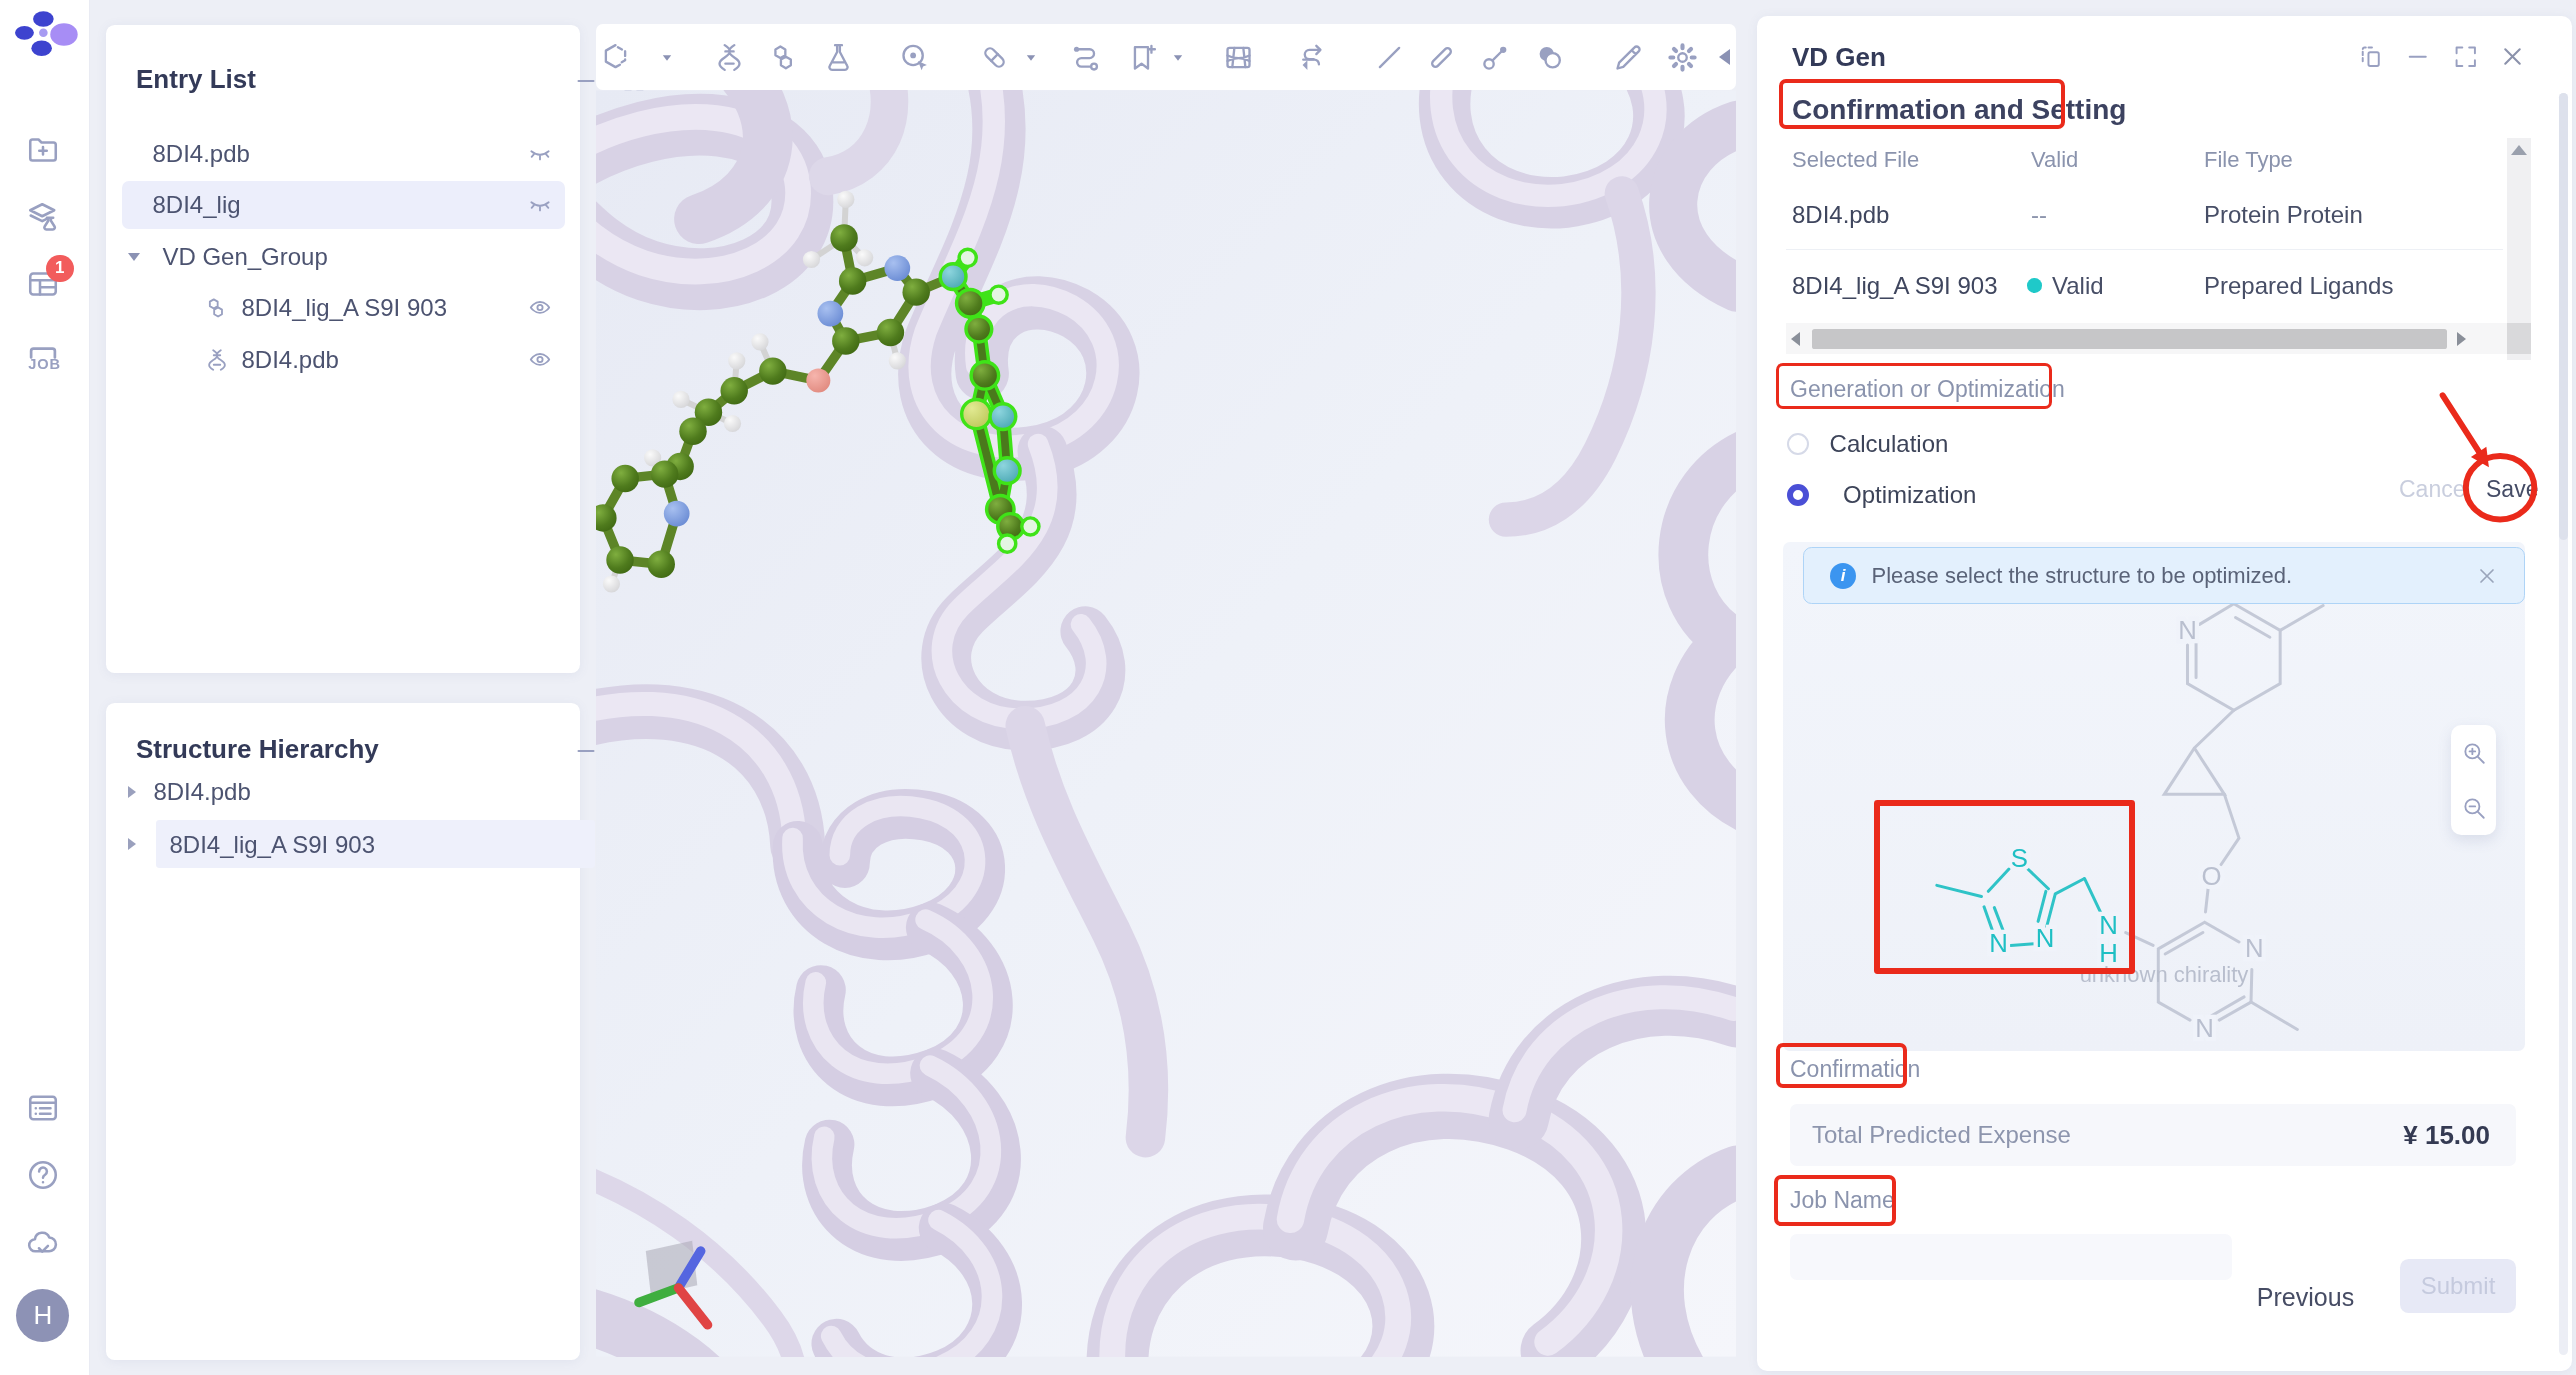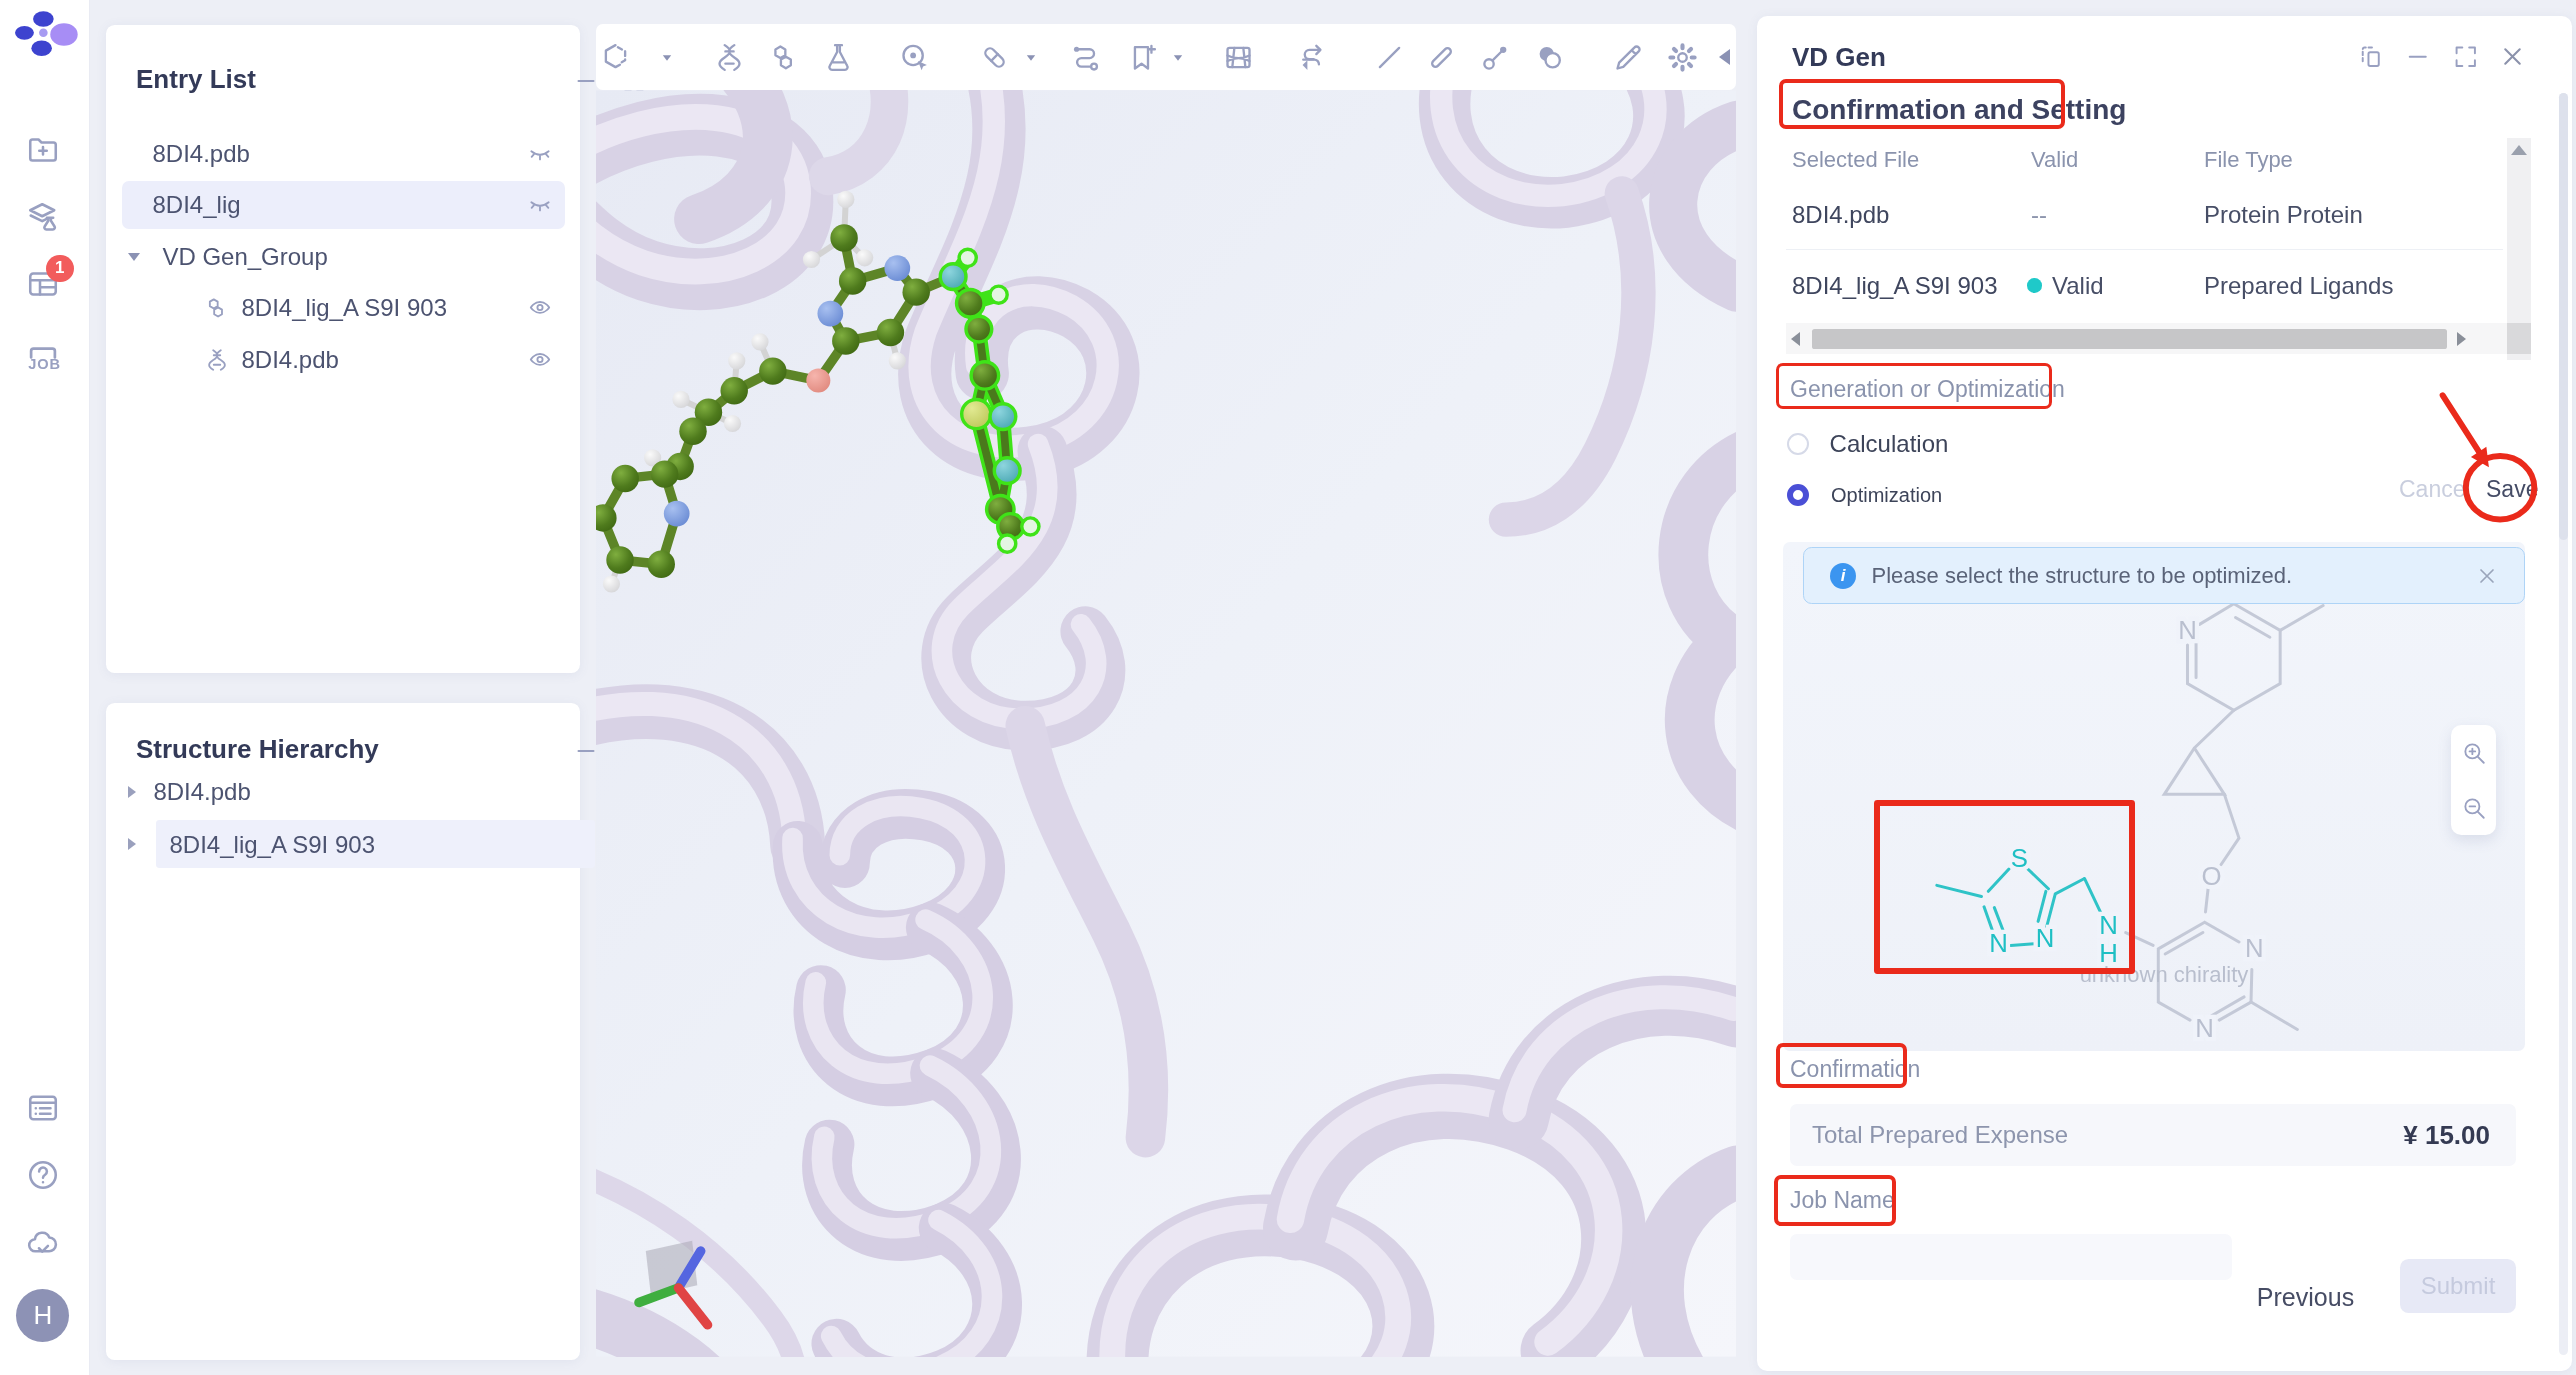--- a/index.html
+++ b/index.html
@@ -681,21 +681,21 @@
   </div>
   <div class="abs" style="left:750px;top:307px;width:24px;height:31px;background:#d9d9db"></div>
 
   <div class="abs seclabel" style="left:33px;top:360px">Generation or Optimization</div>
   <div class="abs vctr" style="left:30px;top:411px;height:34px">
     <span class="radio off"></span>
     <span style="margin-left:20.6px;font-size:24px;color:#3d4459">Calculation</span>
   </div>
   <div class="abs vctr" style="left:30px;top:462px;height:34px">
     <span class="radio on"></span>
-    <span style="margin-left:22px;font-size:20px;color:#3d4459">Optimization</span>
+    <span style="margin-left:34px;font-size:24px;color:#3d4459">Optimization</span>
   </div>
   <div class="abs" style="left:642px;top:460px;font-size:23px;color:#c9cede">Cancel</div>
   <div class="abs" style="left:729px;top:460px;font-size:23px;color:#454c66">Save</div>
 
   <div class="abs" style="left:26px;top:526px;width:742px;height:509px;background:linear-gradient(180deg,#f2f5fb,#eef1f8);border-radius:6.9px"></div>
   <svg class="abs" style="left:26px;top:526px" width="742" height="509" viewBox="0 0 842 593">
     <g fill="none" stroke="#c4c9d7" stroke-width="3.5" stroke-linecap="round">
       <path d="M514 72L568 103L568 165L514 196L460 165L460 120M474 96L514 72"></path>
       <path d="M516 88L556 111M470 158L470 116"></path>
       <path d="M568 103L618 74"></path>
@@ -743,21 +743,21 @@
       </div>
     <div class="ctr" style="height:55px">
         <svg class="ic" width="26" height="26" viewBox="0 0 30 30">
           <use href="#i-zoomout"></use>
         </svg>
       </div>
   </div>
 
   <div class="abs seclabel" style="left:33px;top:1040px">Confirmation</div>
   <div class="abs vctr" style="left:33px;top:1088px;width:726px;height:62px;background:#f6f7fb;border-radius:6.9px">
-    <div style="margin-left:22px;font-size:24px;color:#8d95ad">Total Prepared Expense</div>
+    <div style="margin-left:22px;font-size:24px;color:#8d95ad">Total Predicted Expense</div>
     <div style="position:absolute;right:26px;font-size:26px;font-weight:bold;color:#343a52">¥ 15.00</div>
   </div>
 
   <div class="abs seclabel" style="left:33px;top:1171px">Job Name</div>
   <input value="" style="position: absolute; left: 33px; top: 1218px; width: 442px; height: 46px; background: rgb(247, 248, 252); border: none; border-radius: 6.9px; font-size: 23px; padding: 0px 17px; color: rgb(60, 66, 96); outline: none;">
 
   <button style="position:absolute;left:484px;top:1254px;width:129px;height:55px;background:transparent;border:none;font-size:25px;color:#464c64;font-family:inherit;cursor:pointer">Previous</button>
   <button style="position:absolute;left:643px;top:1243px;width:116px;height:54px;background:#e7e9f6;border:none;border-radius:8.6px;font-size:24px;color:#c5cade;font-family:inherit;cursor:pointer">Submit</button>
 
   <div class="abs" style="left:802px;top:77px;width:9.4px;height:1262px;background:#eceef5;border-radius:5.2px">

